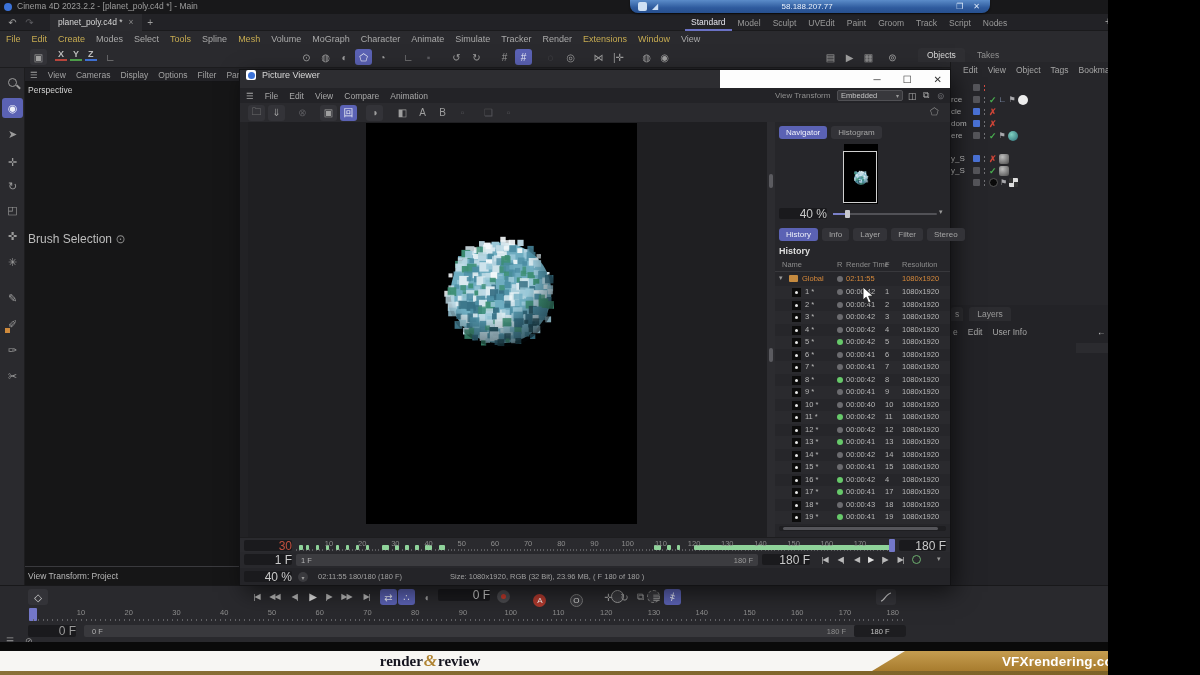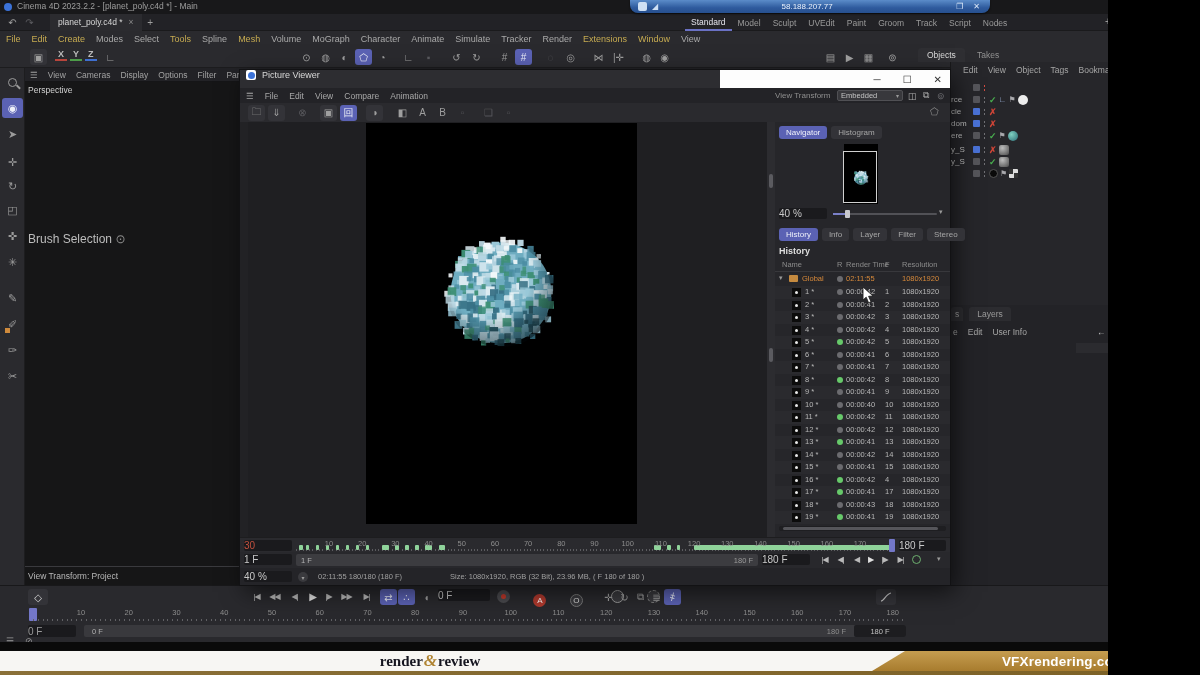--- a/index.html
+++ b/index.html
@@ -65,21 +65,21 @@
   .pvmenu{position:absolute;left:0;top:18px;width:710px;height:15px;background:#232327;display:flex;align-items:center;gap:11px;padding-left:6px}
   .pvmenu span.mi{font-size:8.5px;color:#a8a8a8}
   .pvtools{position:absolute;left:0;top:33px;width:710px;height:19px;background:#2a2a2e;display:flex;align-items:center;gap:3px;padding-left:8px}
   .pvbody{position:absolute;left:0;top:52px;width:710px;height:415px;background:#222225}
   .canvas{position:absolute;left:8px;top:0;width:519px;height:415px;background:#1f1f22;overflow:hidden}
   .imgrect{position:absolute;left:118px;top:1px;width:271px;height:401px;background:#000}
   .vdiv{position:absolute;left:527px;top:0;width:8px;height:415px;background:#2c2c30}
   .sidebar{position:absolute;left:535px;top:0;width:175px;height:415px;background:#26262a}
   .stab{font-size:8px;color:#a6a6a6;background:#333338;padding:2px 7px;border-radius:3px}
   .stab.on{background:#5b62b4;color:#eef0fa}
-  .field{background:#1a1a1d;border-radius:2px;color:#c9c9c9;font-size:10px;display:flex;align-items:center;justify-content:flex-start}
+  .field{background:#1a1a1d;border-radius:2px;color:#c9c9c9;font-size:12px;display:flex;align-items:center;justify-content:flex-end}
   .hheader{position:absolute;font-size:7.5px;color:#8b8b8b}
   .hrow{position:relative;height:12.5px;font-size:7.5px;color:#b8b8b8}
   .hrow:nth-child(odd){background:#2a2a2e}
   .hr-dotbox{position:absolute;left:17px;top:2px;width:9px;height:9px;background:#0c0c0c;
              display:flex;align-items:center;justify-content:center}
   .hr-dotbox::after{content:"";width:3px;height:3px;border-radius:50%;background:#e8e8e8}
   .hr-n{position:absolute;left:30px;top:1px}
   .hr-status{position:absolute;left:62px;top:3px;width:6px;height:6px;border-radius:50%;background:#6b6b6f}
   .hr-status.green{background:#67c96a}
   .hr-time{position:absolute;left:71px;top:1px}
@@ -287,21 +287,21 @@
 
       </div>
         <div class="omrow" style="position:relative;margin-bottom:1px">
         <span style="width:22px;text-align:left;overflow:hidden">dom</span>
         <span class="om-box blue"></span>
         <span class="om-dots"></span>
 
         <span class="om-cross show">✗</span>
 
       </div>
-        <div class="omrow" style="position:relative;margin-bottom:3px">
+        <div class="omrow" style="position:relative;margin-bottom:12px">
         <span style="width:22px;text-align:left;overflow:hidden">ere</span>
         <span class="om-box"></span>
         <span class="om-dots"></span>
         <span class="om-check show">✓</span>
 
         <span class="hideable show" style="color:#a8a8ac;font-size:8px;margin-right:2px">⚑</span>
 
         <span class="hideable show" style="width:10px;height:10px;border-radius:50%;background:radial-gradient(circle at 35% 35%,#7fd0c0,#2a6a74);margin-right:2px"></span>
 
       </div>

